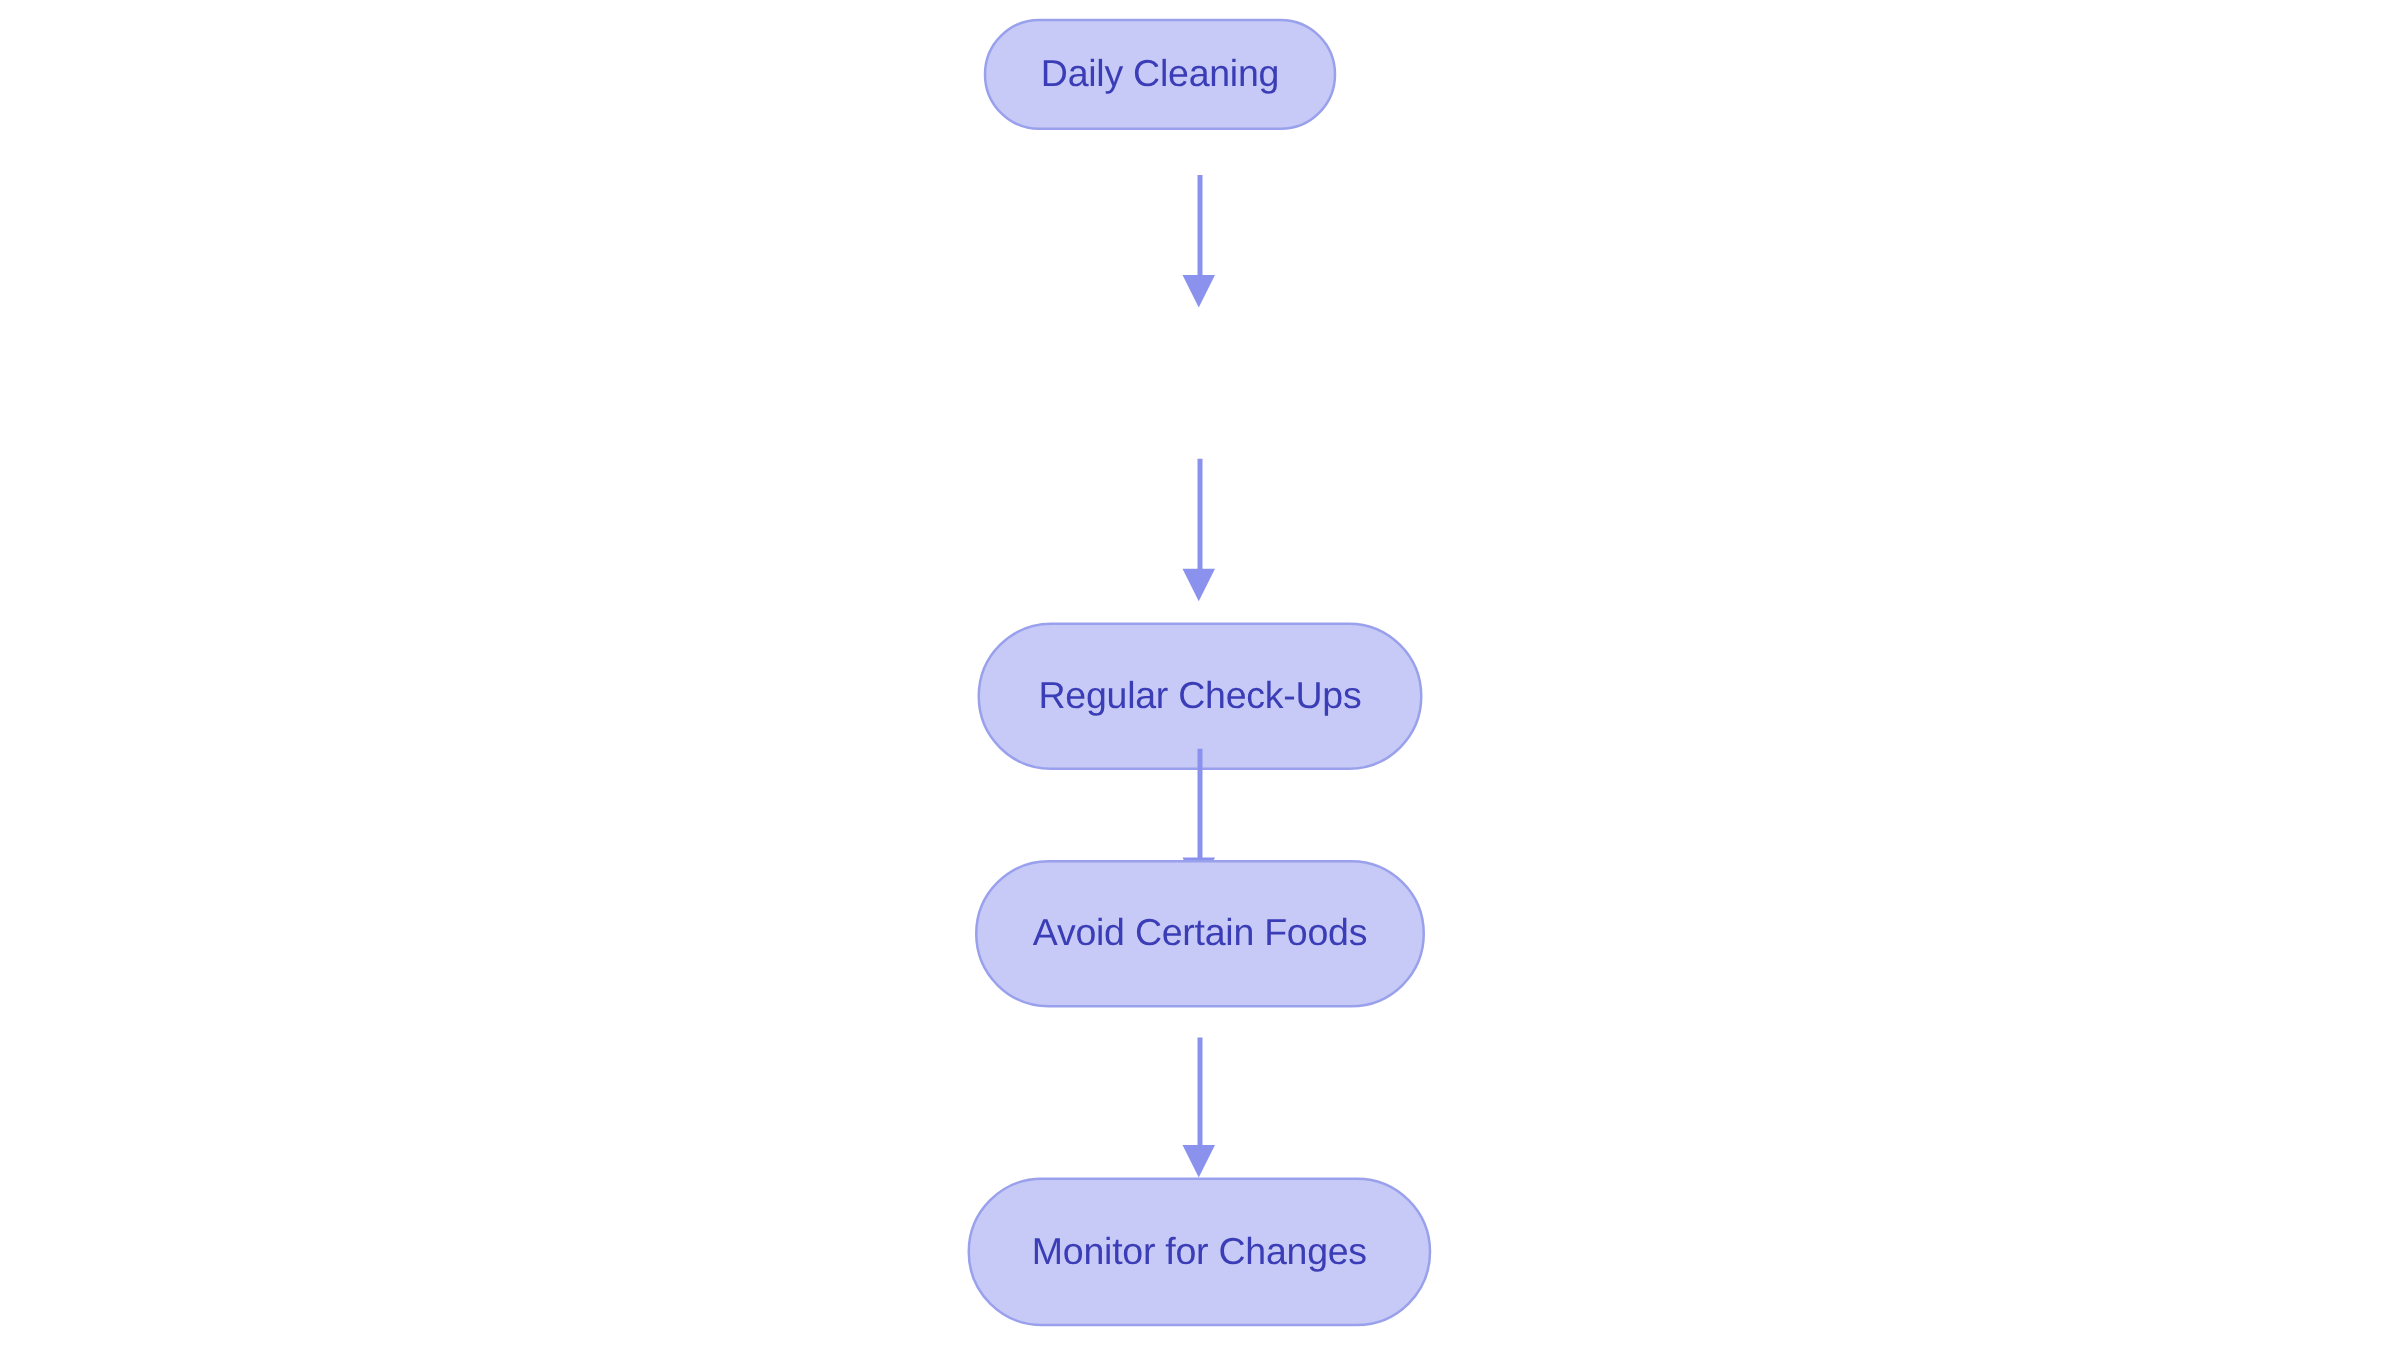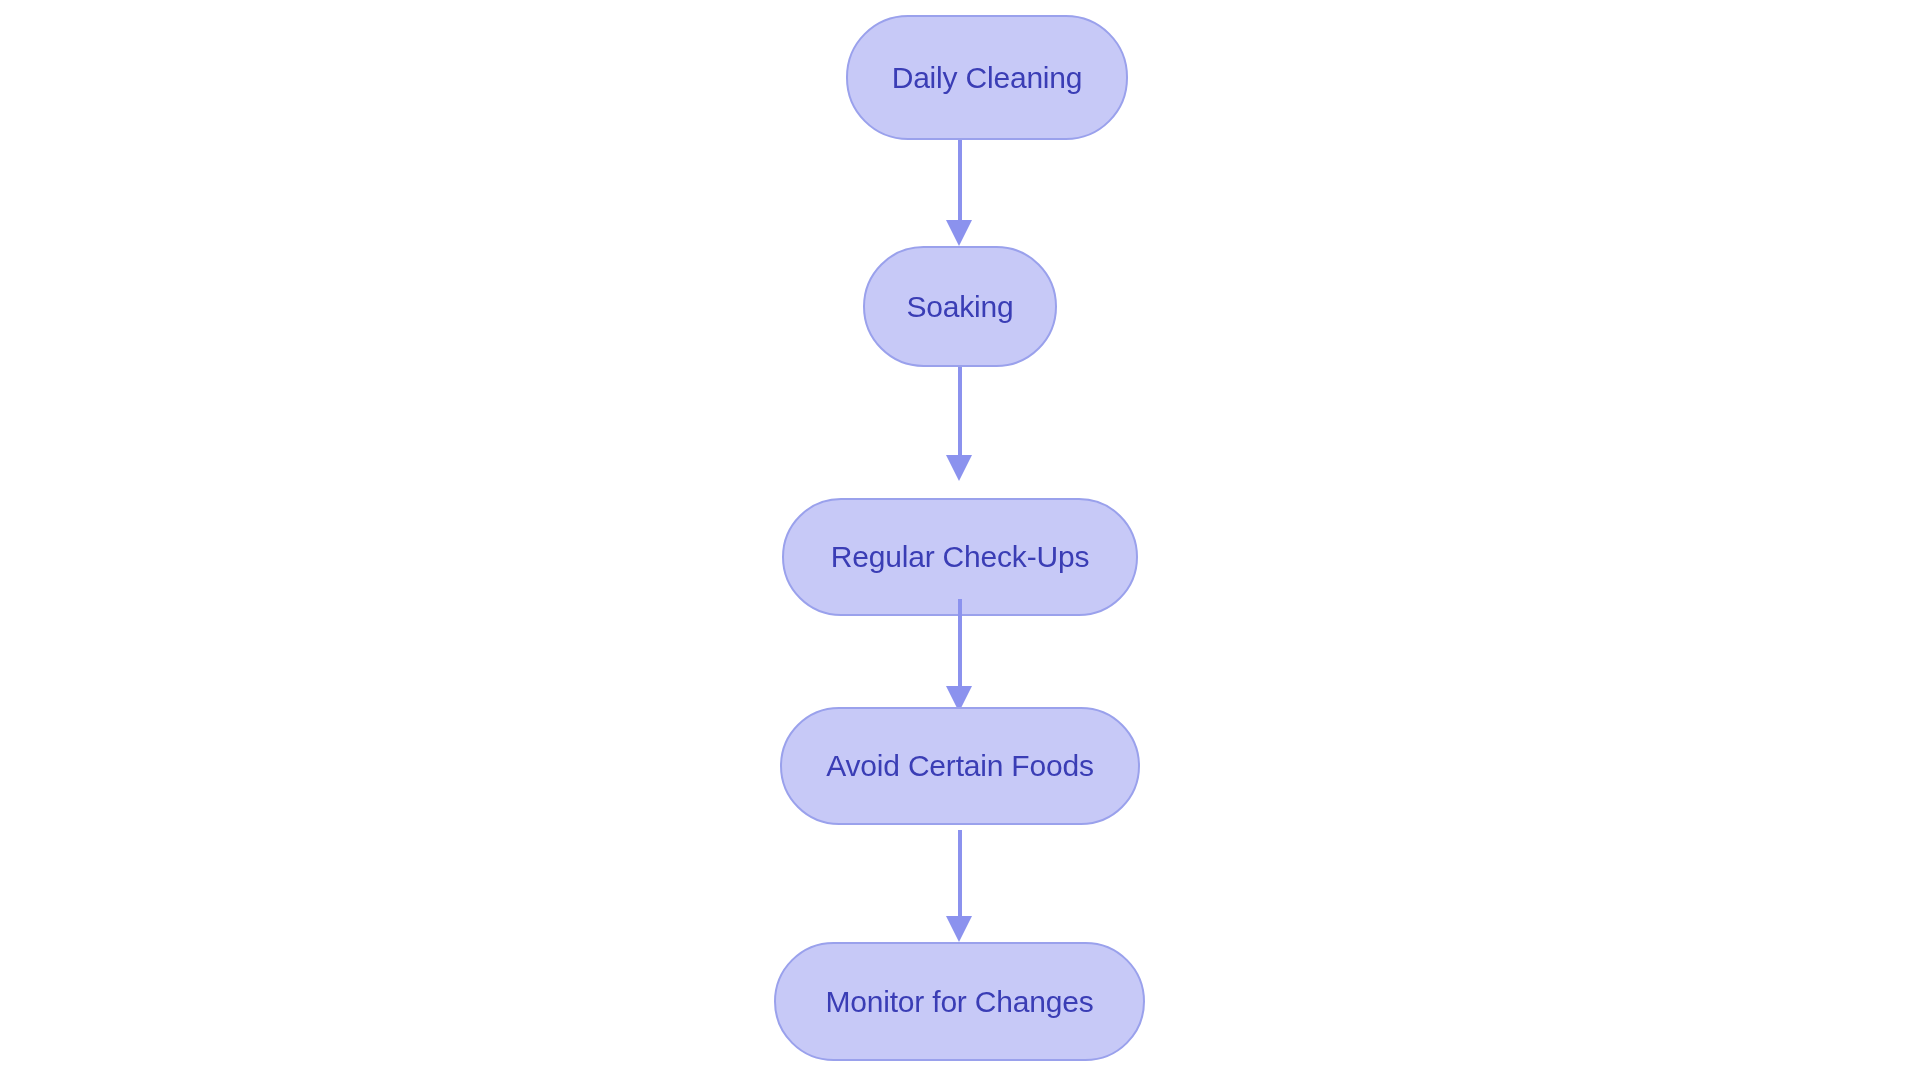--- a/index.html
+++ b/index.html
@@ -34,24 +34,24 @@
     background: var(--node-fill);
     border: 2px solid var(--node-border);
     border-radius: 62px;
     color: var(--node-text);
     font-size: 30px;
     font-weight: 400;
     letter-spacing: -0.2px;
     white-space: nowrap;
     text-align: center;
   }
-  .node-1 { left: 846px; top: 15px;  width: 282px; height: 125px; }
+  .node-1 { left: 787px; top: 15px;  width: 282px; height: 89px; }
   .node-2 { left: 863px; top: 246px; width: 194px; height: 121px; }
   .node-3 { left: 782px; top: 498px; width: 356px; height: 118px; }
-  .node-4 { left: 780px; top: 707px; width: 360px; height: 118px; }
+  .node-4 { left: 780px; top: 688px; width: 360px; height: 118px; }
   .node-5 { left: 774px; top: 942px; width: 371px; height: 119px; }
 
   .arrow-line {
     position: absolute;
     left: 958px;
     width: 3.5px;
     background: var(--arrow);
   }
   .arrow-head {
     position: absolute;
@@ -76,23 +76,20 @@
 
 <div class="canvas">
 
   <div class="flow-node node-1">
     <span>Daily Cleaning</span>
   </div>
 
   <div class="arrow-line line-1"></div>
   <div class="arrow-head head-1"></div>
 
-  <div class="flow-node node-2">
-    <span>Soaking</span>
-  </div>
 
   <div class="arrow-line line-2"></div>
   <div class="arrow-head head-2"></div>
 
   <div class="flow-node node-3">
     <span>Regular Check-Ups</span>
   </div>
 
   <div class="arrow-line line-3"></div>
   <div class="arrow-head head-3"></div>

